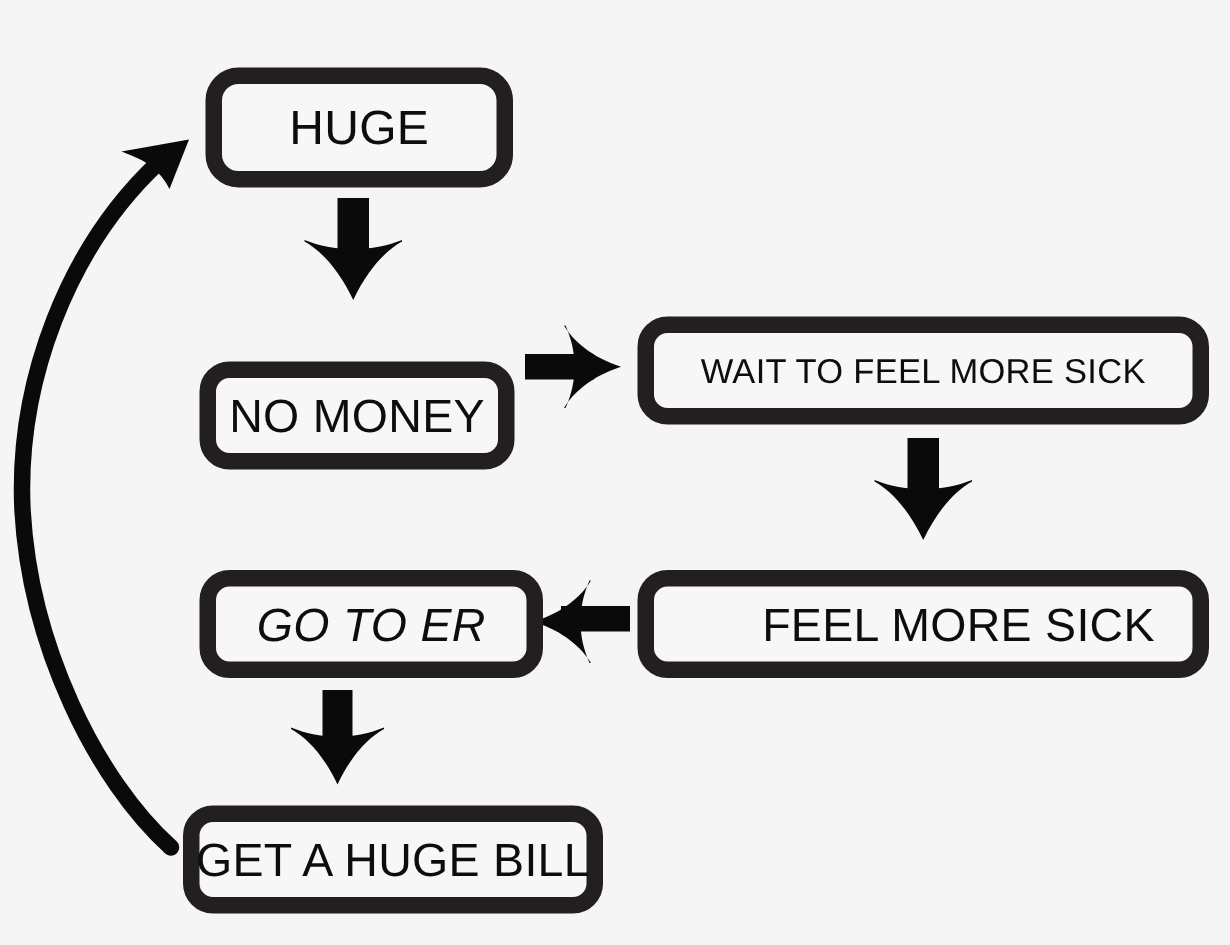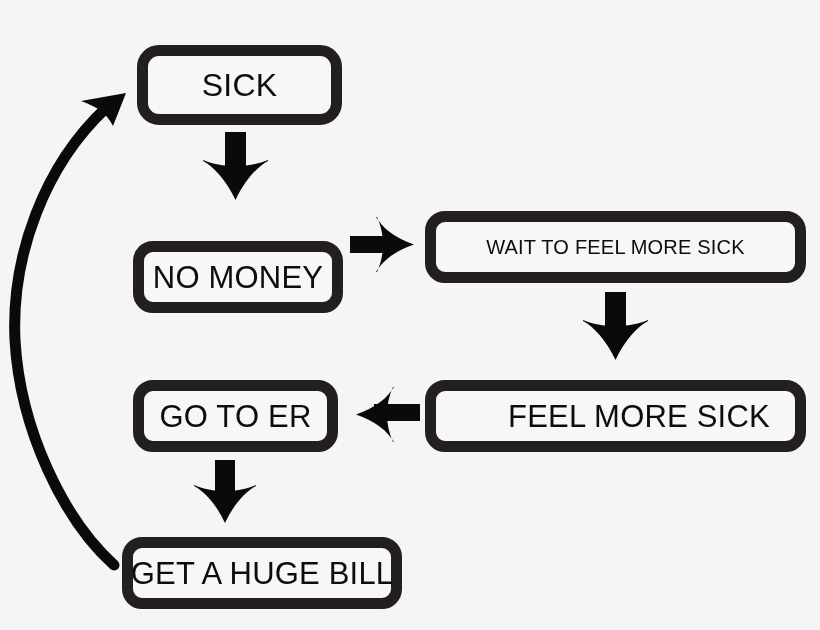--- a/index.html
+++ b/index.html
@@ -45,26 +45,26 @@
     font-weight: 400;
     letter-spacing: 0.2px;
     white-space: nowrap;
     line-height: 1;
   }
   
   #node-sick        { left: 137px; top: 45px;  width: 205px; height: 80px; }
   #node-no-money    { left: 133px; top: 210px; width: 210px; height: 72px; border-radius: 20px; margin-top: 31px; }
   #node-wait        { left: 425px; top: 211px; width: 381px; height: 72px; border-radius: 20px; }
   #node-feel-more   { left: 425px; top: 380px; width: 381px; height: 72px; border-radius: 20px; }
-  #node-go-to-er    { left: 133px; top: 380px; width: 205px; height: 72px; border-radius: 20px; }
+  #node-go-to-er    { left: 133px; top: 380px; width: 229px; height: 72px; border-radius: 20px; font-style: italic; }
   #node-huge-bill   { left: 122px; top: 537px; width: 280px; height: 72px; border-radius: 20px; }
 
   #node-sick       .node-label { font-size: 32px; }
   #node-no-money   .node-label { font-size: 31px; }
-  #node-wait       .node-label { font-size: 20px; }
+  #node-wait       .node-label { font-size: 23px; }
   #node-feel-more  .node-label { font-size: 31px; margin-left: 47px; }
   #node-go-to-er   .node-label { font-size: 31px; }
   #node-huge-bill  .node-label { font-size: 31px; }
 </style>
 </head>
 <body>
 
 <div id="canvas">
 
   <svg id="arrow-layer" viewBox="0 0 820 630" width="820" height="630" aria-hidden="true">
@@ -125,21 +125,21 @@
                C 11 255 45 165 106 108" fill="none" stroke="#0a0a0a" stroke-width="11" stroke-linecap="round"></path>
       <path d="M 126 93
                L 81 101
                C 89 104 96 107 101 111
                C 106 115 110 120 113 126
                L 126 93 Z" fill="#0a0a0a"></path>
     </g>
   </svg>
 
   <div class="node" id="node-sick">
-    <span class="node-label">SICK</span>
+    <span class="node-label">HUGE</span>
   </div>
 
   <div class="node" id="node-no-money">
     <span class="node-label">NO MONEY</span>
   </div>
 
   <div class="node" id="node-wait">
     <span class="node-label">WAIT TO FEEL MORE SICK</span>
   </div>
 

